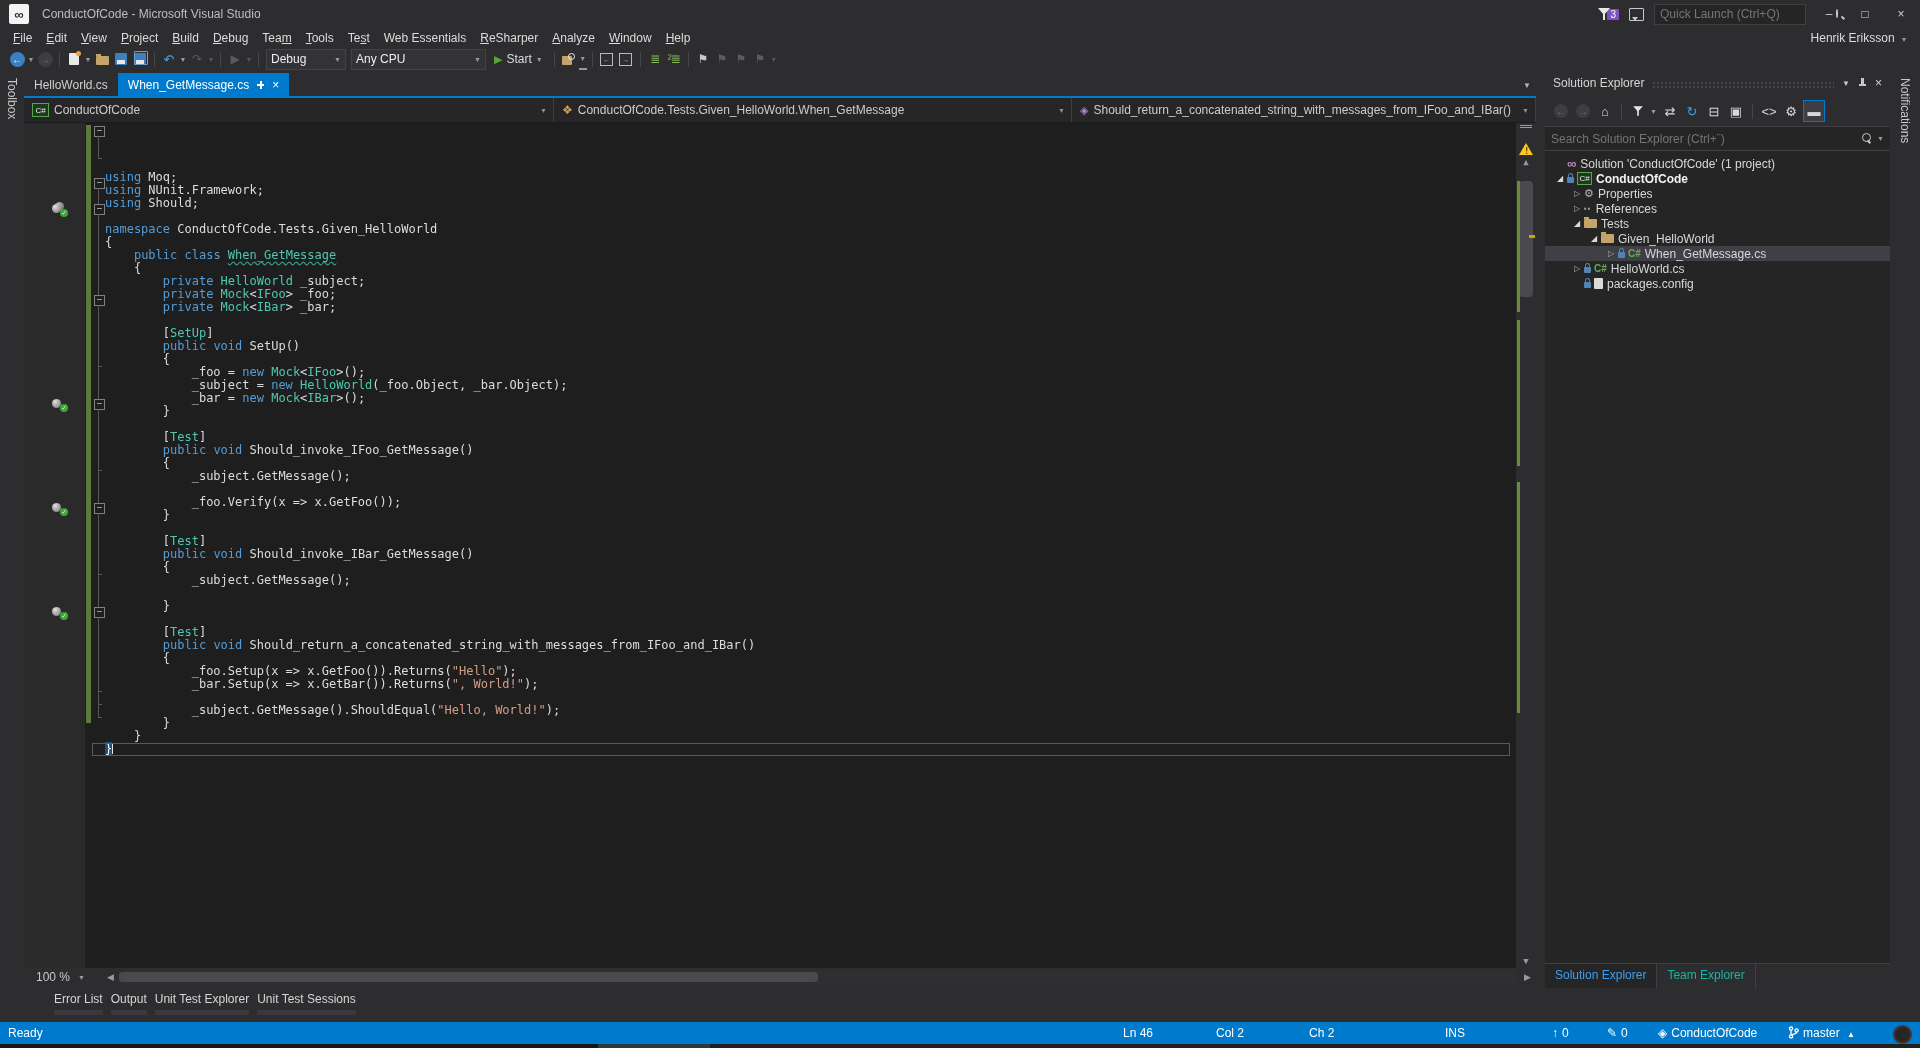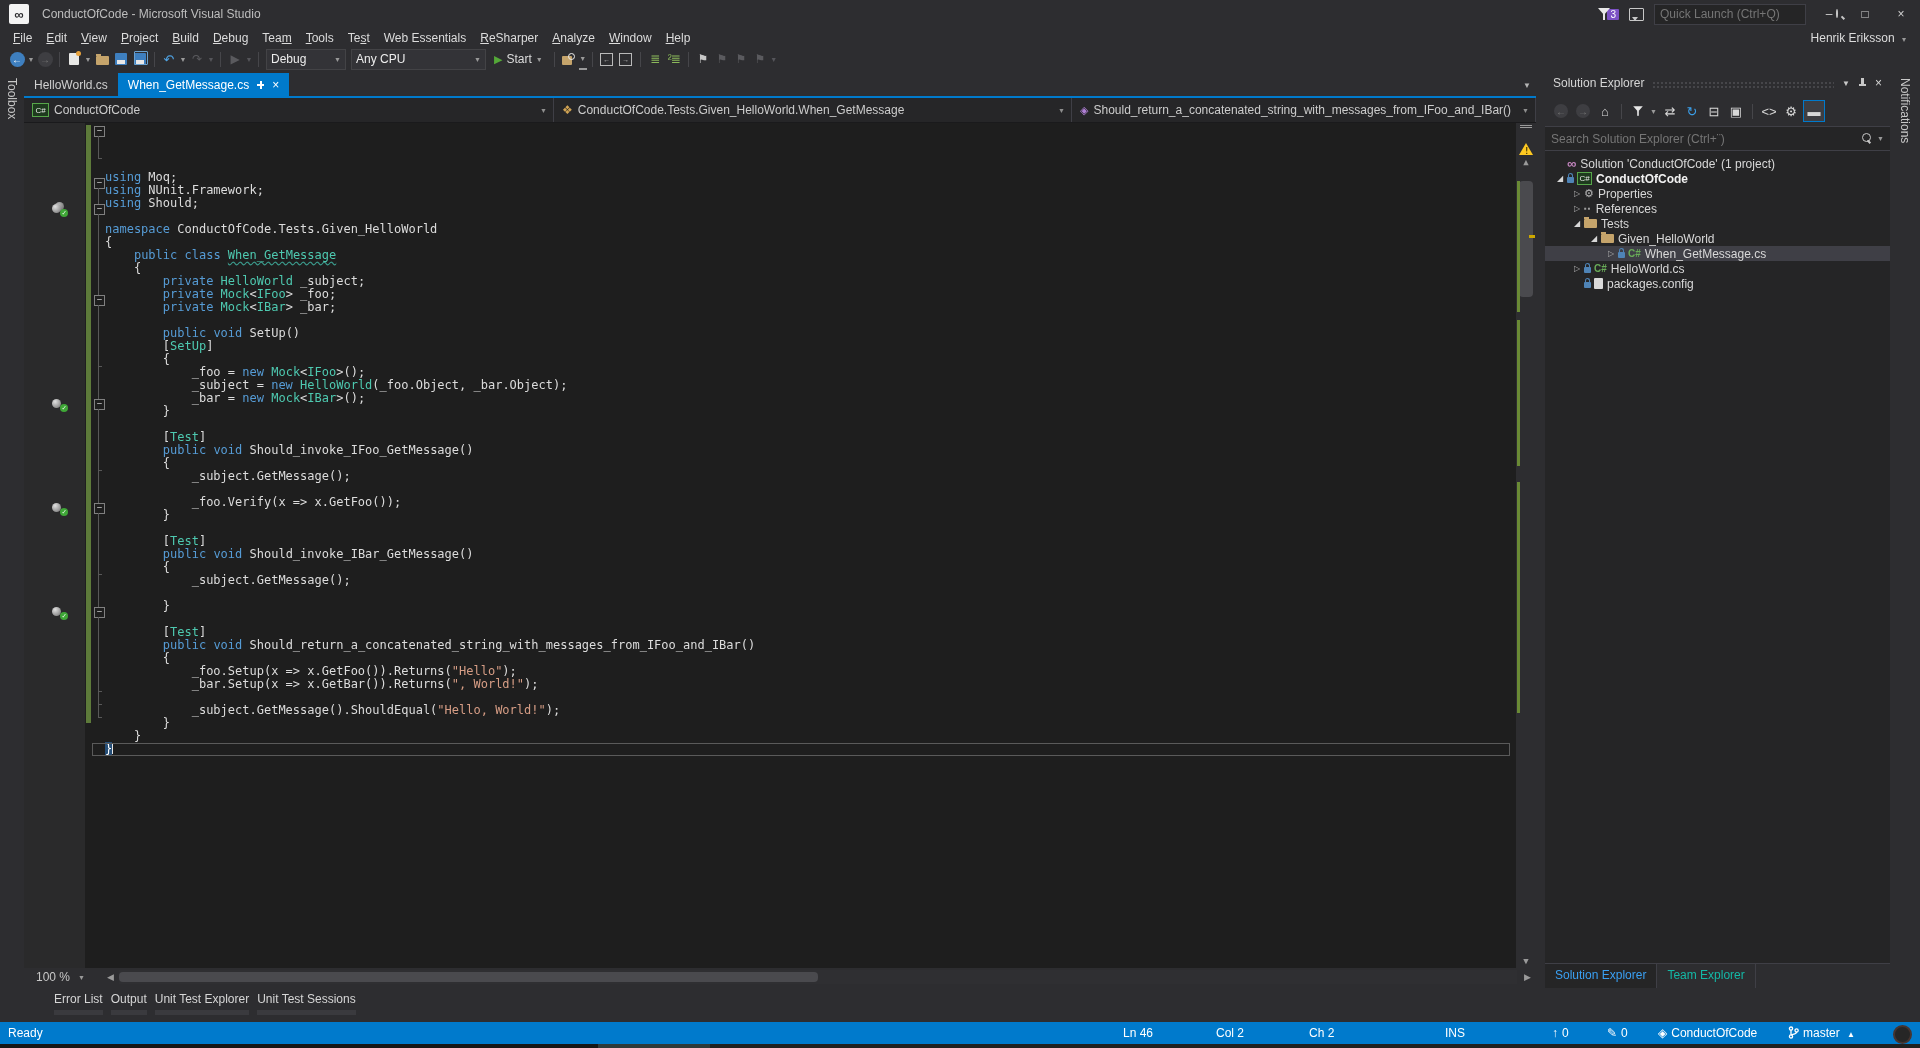--- a/index.html
+++ b/index.html
@@ -341,22 +341,22 @@
           <div class="cl"><span class="tok-k">using</span><span class="tok-p"> Should;</span></div>
           <div class="cl"></div>
           <div class="cl"><span class="tok-k">namespace</span><span class="tok-p"> ConductOfCode.Tests.Given_HelloWorld</span></div>
           <div class="cl"><span class="tok-p">{</span></div>
           <div class="cl"><span class="tok-p">    </span><span class="tok-k">public</span><span class="tok-p"> </span><span class="tok-k">class</span><span class="tok-p"> </span><span class="tok-tu">When_GetMessage</span></div>
           <div class="cl"><span class="tok-p">    {</span></div>
           <div class="cl"><span class="tok-p">        </span><span class="tok-k">private</span><span class="tok-p"> </span><span class="tok-t">HelloWorld</span><span class="tok-p"> _subject;</span></div>
           <div class="cl"><span class="tok-p">        </span><span class="tok-k">private</span><span class="tok-p"> </span><span class="tok-t">Mock</span><span class="tok-p">&lt;</span><span class="tok-t">IFoo</span><span class="tok-p">&gt; _foo;</span></div>
           <div class="cl"><span class="tok-p">        </span><span class="tok-k">private</span><span class="tok-p"> </span><span class="tok-t">Mock</span><span class="tok-p">&lt;</span><span class="tok-t">IBar</span><span class="tok-p">&gt; _bar;</span></div>
           <div class="cl"></div>
+          <div class="cl"><span class="tok-p">        [</span><span class="tok-t">SetUp</span><span class="tok-p">]</span></div>
           <div class="cl"><span class="tok-p">        </span><span class="tok-k">public</span><span class="tok-p"> </span><span class="tok-k">void</span><span class="tok-p"> SetUp()</span></div>
-          <div class="cl"><span class="tok-p">        [</span><span class="tok-t">SetUp</span><span class="tok-p">]</span></div>
           <div class="cl"><span class="tok-p">        {</span></div>
           <div class="cl"><span class="tok-p">            _foo = </span><span class="tok-k">new</span><span class="tok-p"> </span><span class="tok-t">Mock</span><span class="tok-p">&lt;</span><span class="tok-t">IFoo</span><span class="tok-p">&gt;();</span></div>
           <div class="cl"><span class="tok-p">            _subject = </span><span class="tok-k">new</span><span class="tok-p"> </span><span class="tok-t">HelloWorld</span><span class="tok-p">(_foo.Object, _bar.Object);</span></div>
           <div class="cl"><span class="tok-p">            _bar = </span><span class="tok-k">new</span><span class="tok-p"> </span><span class="tok-t">Mock</span><span class="tok-p">&lt;</span><span class="tok-t">IBar</span><span class="tok-p">&gt;();</span></div>
           <div class="cl"><span class="tok-p">        }</span></div>
           <div class="cl"></div>
           <div class="cl"><span class="tok-p">        [</span><span class="tok-t">Test</span><span class="tok-p">]</span></div>
           <div class="cl"><span class="tok-p">        </span><span class="tok-k">public</span><span class="tok-p"> </span><span class="tok-k">void</span><span class="tok-p"> Should_invoke_IFoo_GetMessage()</span></div>
           <div class="cl"><span class="tok-p">        {</span></div>
           <div class="cl"><span class="tok-p">            _subject.GetMessage();</span></div>

